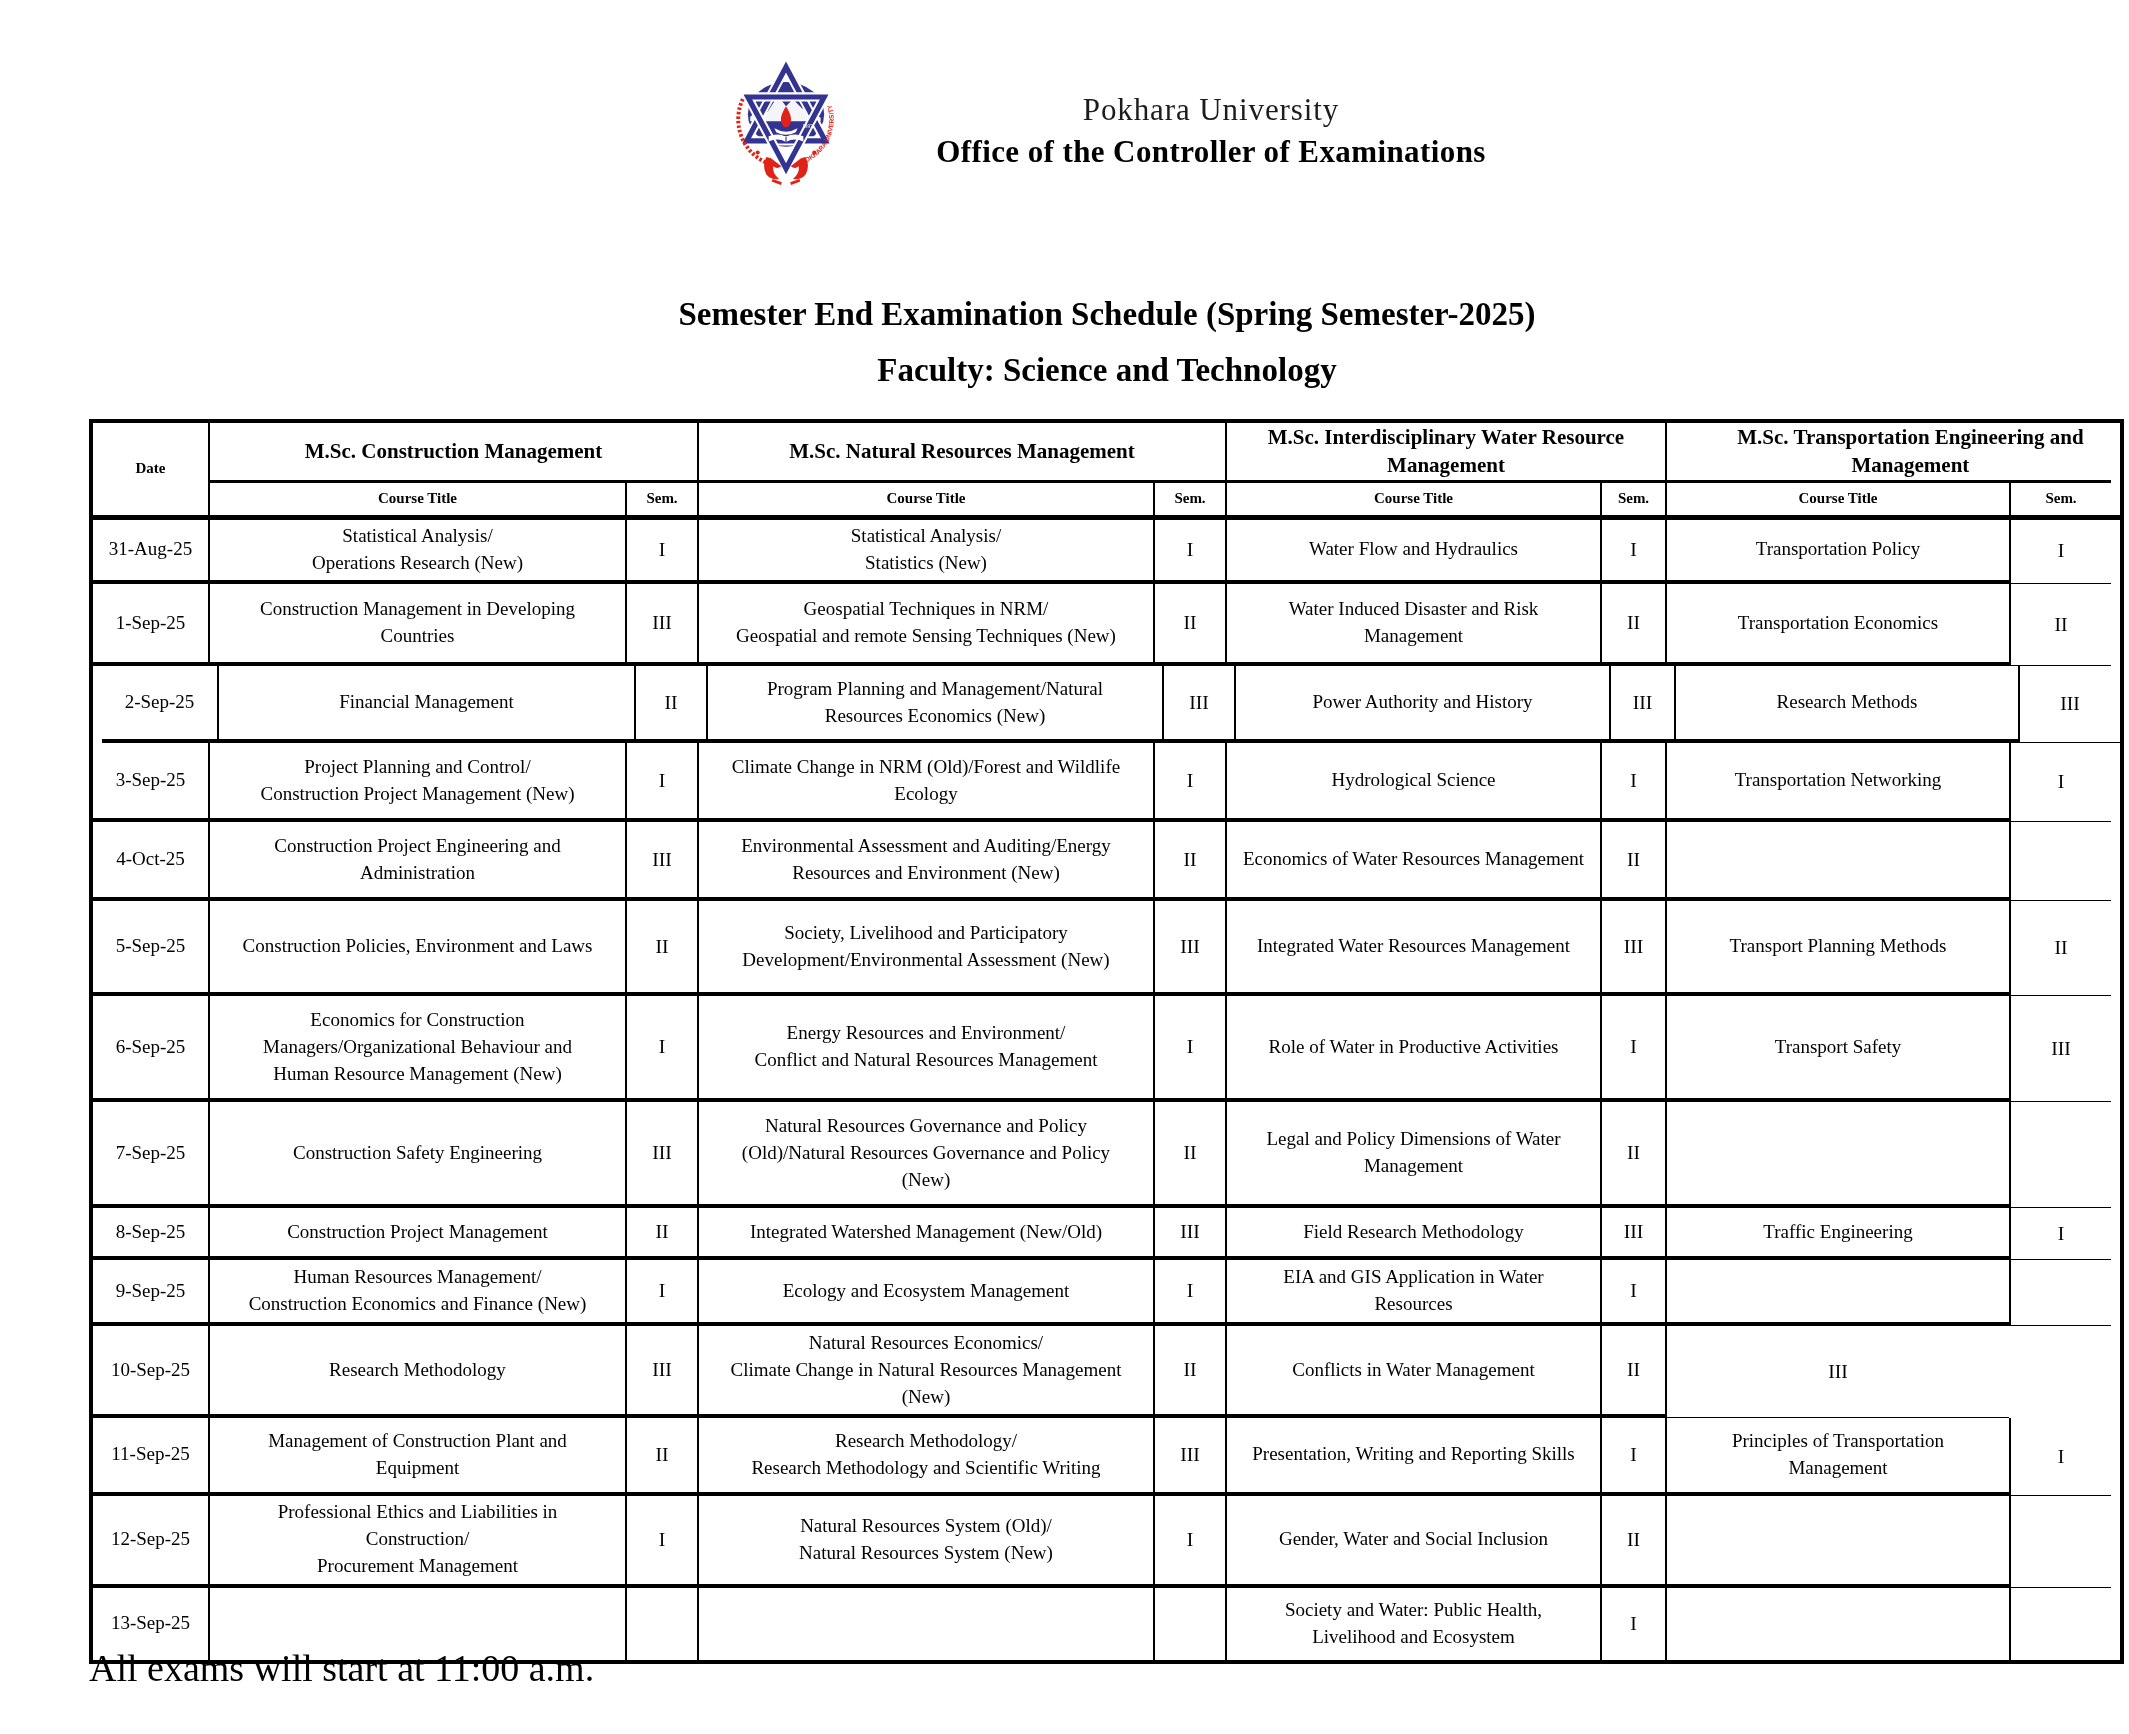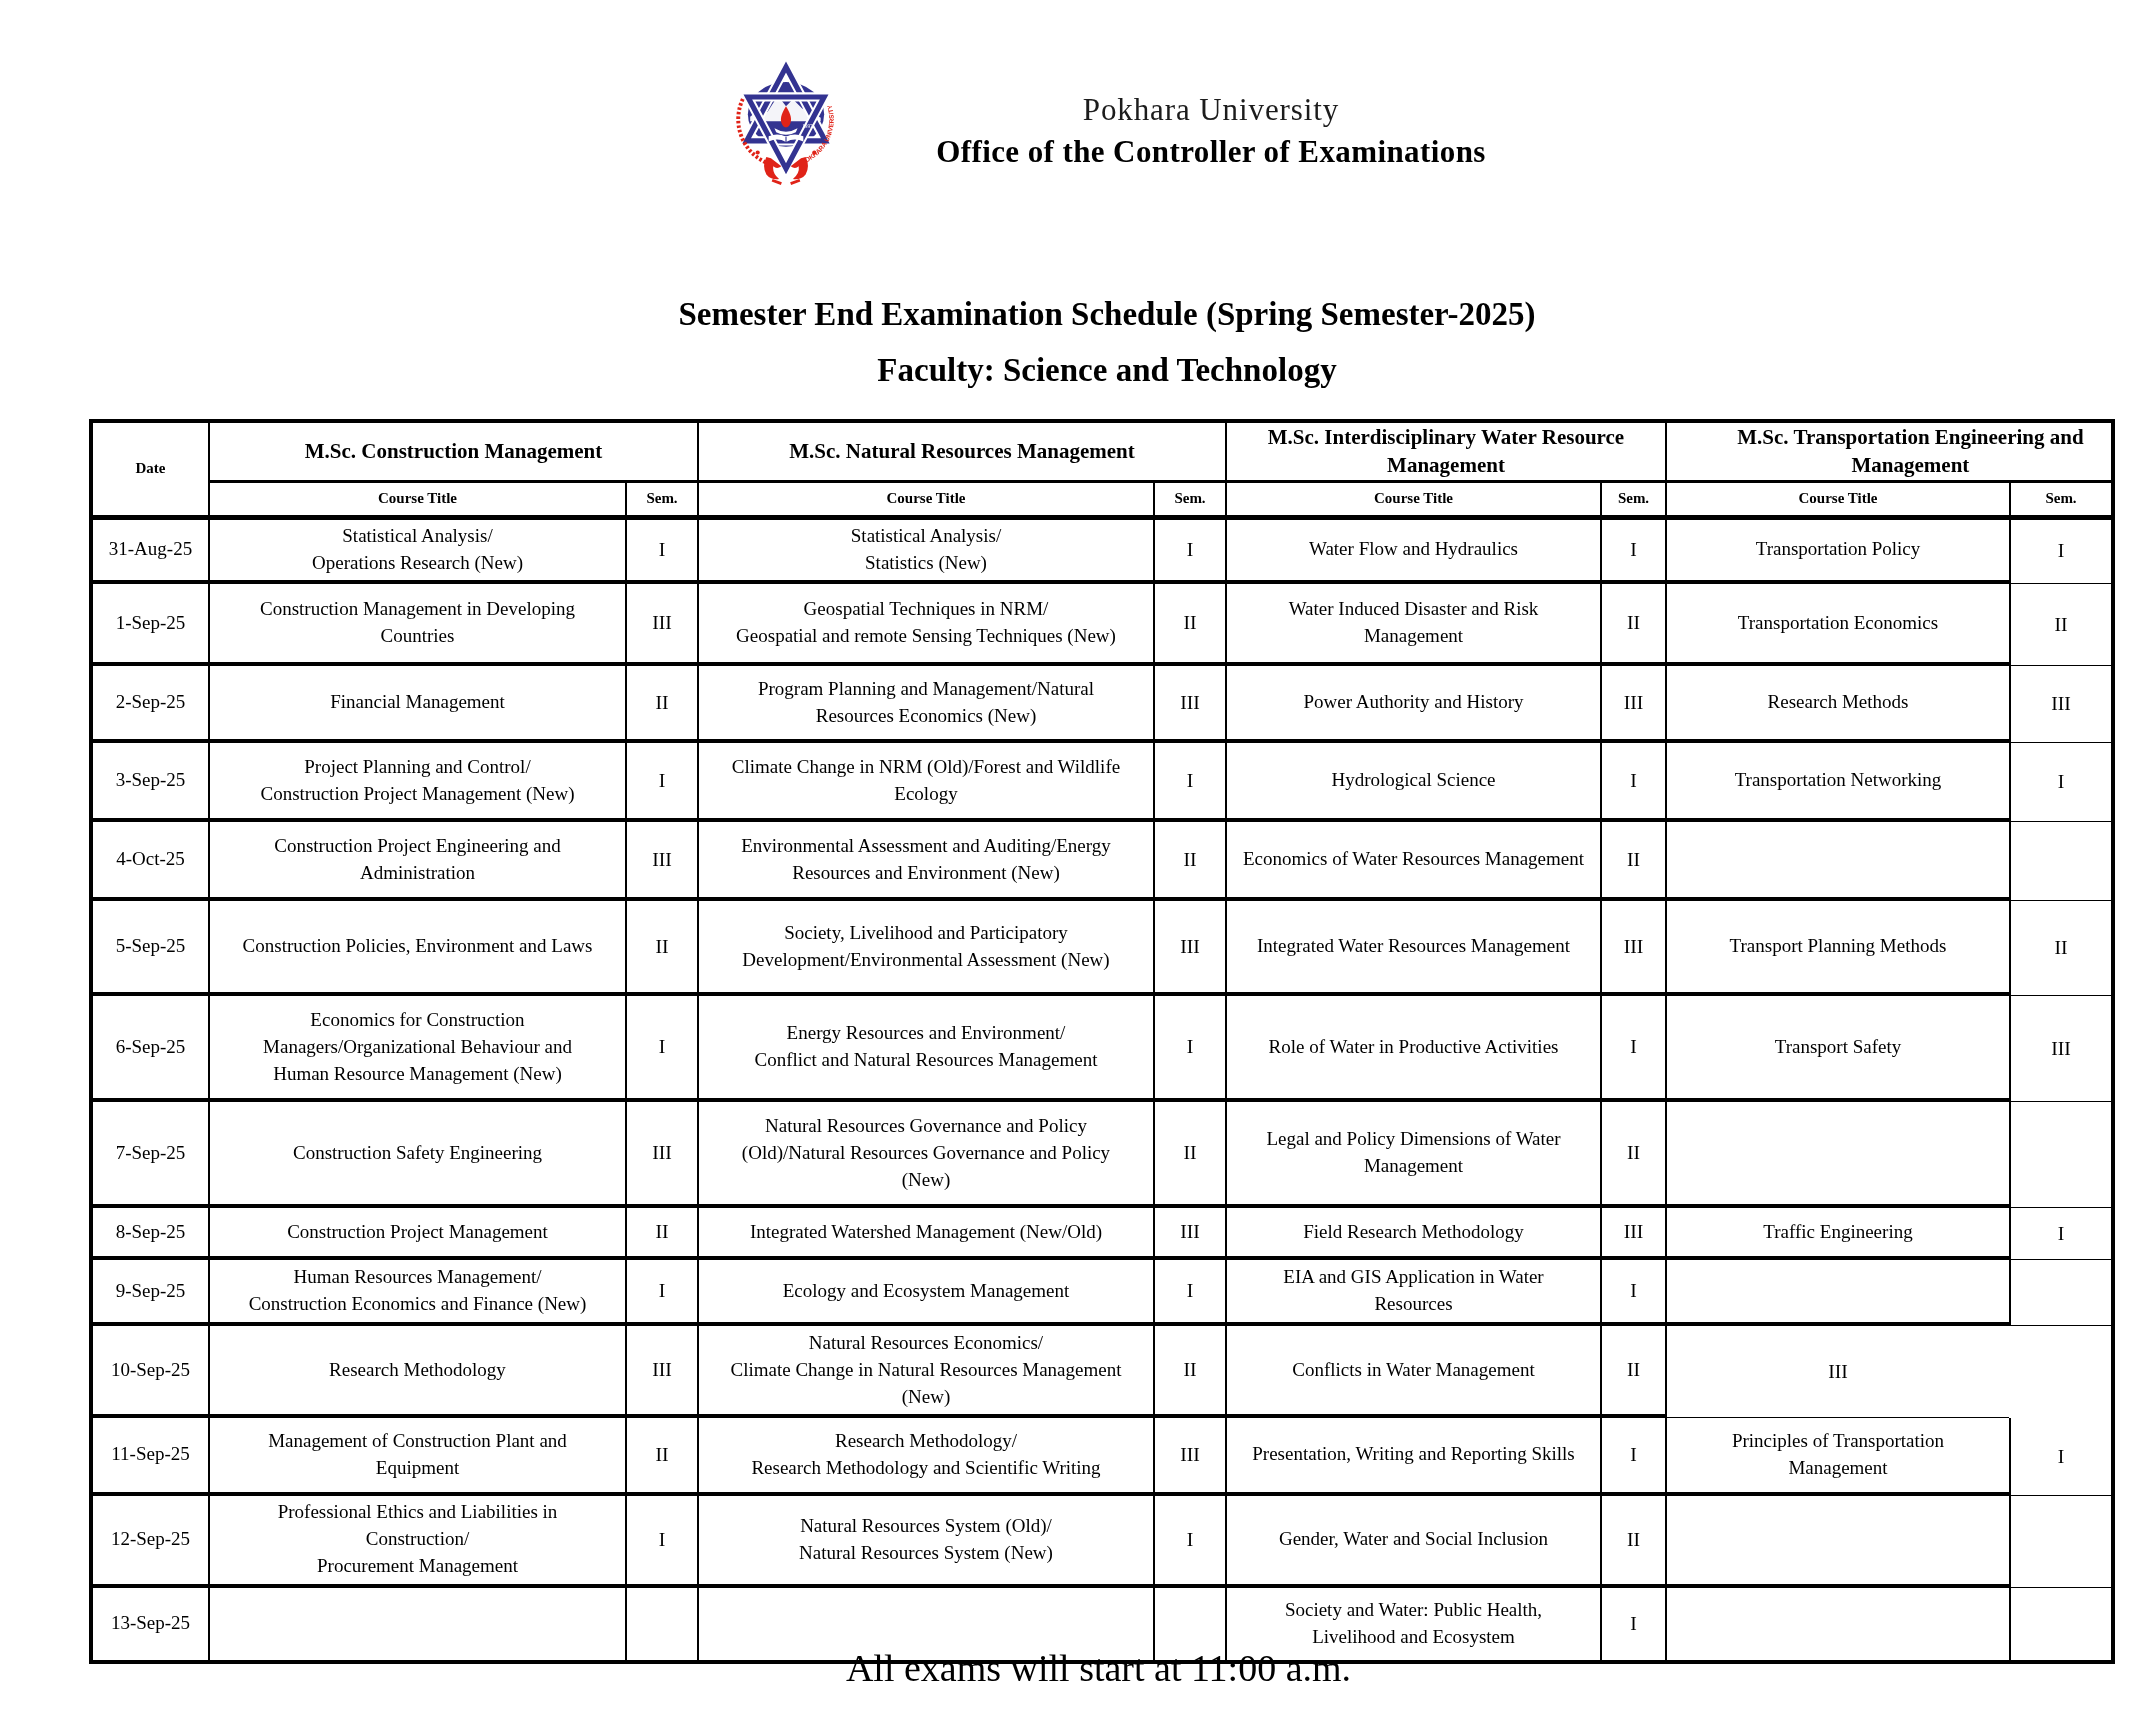--- a/index.html
+++ b/index.html
@@ -36,36 +36,36 @@
   .tbody .trow{display:grid;grid-template-columns:var(--cols);}
   .tbody .cell{border-left:2.1px solid #000;border-bottom:4.7px solid #000;
                font-size:19px;line-height:1.42;}
   .tbody .cell.d{border-left:0;}
   .tbody .cell.s{font-size:19.6px;}
   .tbody .cell.s4{border-bottom-width:1.7px;}
   .tbody .trow:last-child .cell{border-bottom:0;}
 
   .tbody .trow:nth-child(1){min-height:63px;}
   .tbody .trow:nth-child(2){min-height:82px;}
-  .tbody .trow:nth-child(3){min-height:77px;}
+  .tbody .trow:nth-child(3){min-height:77px;margin-left:9px;}
   .tbody .trow:nth-child(4){min-height:79px;}
   .tbody .trow:nth-child(5){min-height:79px;}
   .tbody .trow:nth-child(6){min-height:95px;}
   .tbody .trow:nth-child(7){min-height:106px;}
   .tbody .trow:nth-child(8){min-height:106px;}
   .tbody .trow:nth-child(9){min-height:52px;}
   .tbody .trow:nth-child(10){min-height:66px;}
   .tbody .trow:nth-child(11){min-height:82px;}
   .tbody .trow:nth-child(12){min-height:78px;}
   .tbody .trow:nth-child(13){min-height:83px;}
   .tbody .trow:nth-child(14){min-height:72px;}
 
   
   .footer-note{position:absolute;top:1646px;left:89px;width:2019px;
-               text-align:center;font-size:38px;}
+               font-size:38px;}
 </style>
 </head>
 <body>
 
 <div class="page">
 
   <header class="masthead">
     <svg class="logo" viewBox="0 0 100 122" aria-hidden="true">
 
       <ellipse cx="50" cy="47" rx="33" ry="28" fill="#333391"></ellipse>

